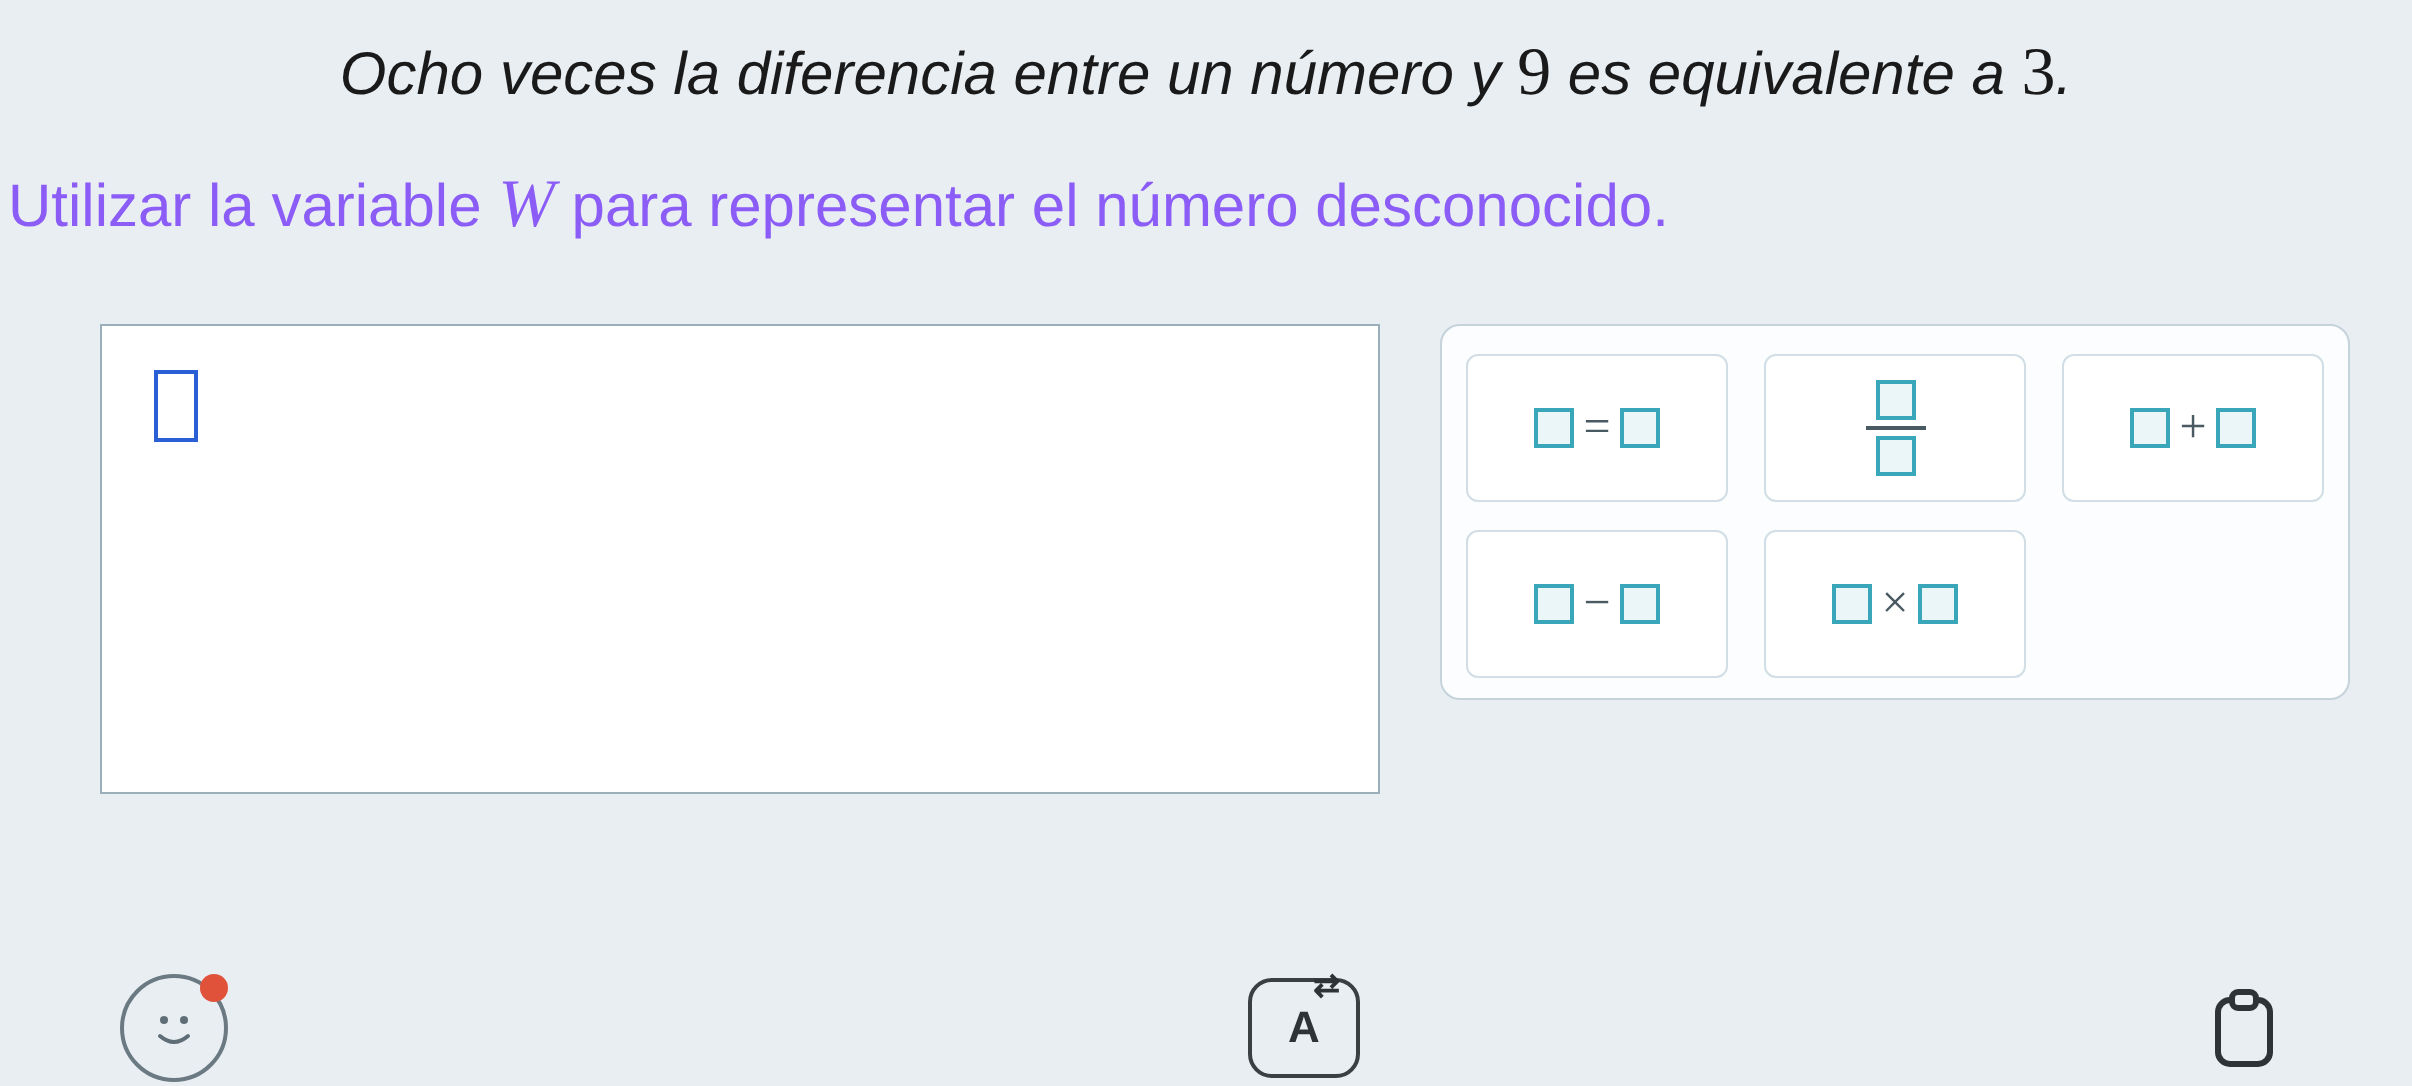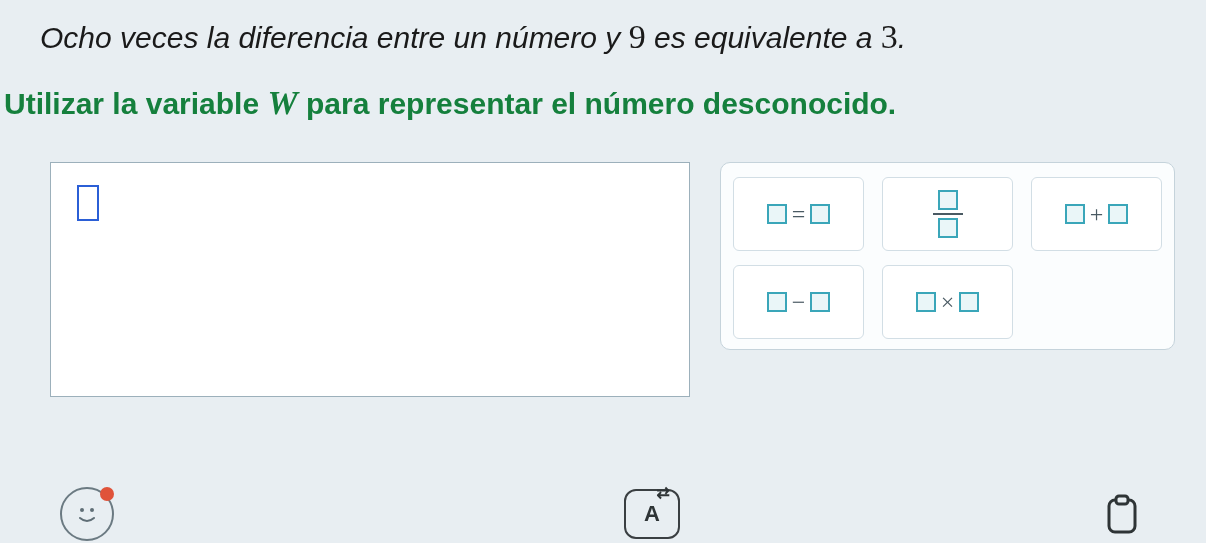--- a/index.html
+++ b/index.html
@@ -11,34 +11,33 @@
       overflow: hidden;
       color: #2a2a2a;
       position: relative;
     }
     .problem-area {
       padding: 10px 0 0 0;
     }
     .line1 {
       font-size: 30px;
       font-style: italic;
-      text-align: left;
+      text-align: center;
       padding: 8px 40px 0 40px;
       color: #1a1a1a;
     }
     .line1 .number-serif {
       font-family: Georgia, 'Times New Roman', serif;
       font-style: normal;
       font-size: 34px;
     }
     .line2 {
       font-size: 30px;
       padding: 28px 0 0 4px;
-      color: #15803d;
-      font-weight: bold;
+      color: #8b5cf6;
     }
     .line2 .var-w {
       font-family: Georgia, 'Times New Roman', serif;
       font-style: italic;
       font-size: 34px;
     }
     .workspace {
       display: flex;
       gap: 30px;
       padding: 40px 0 0 50px;

